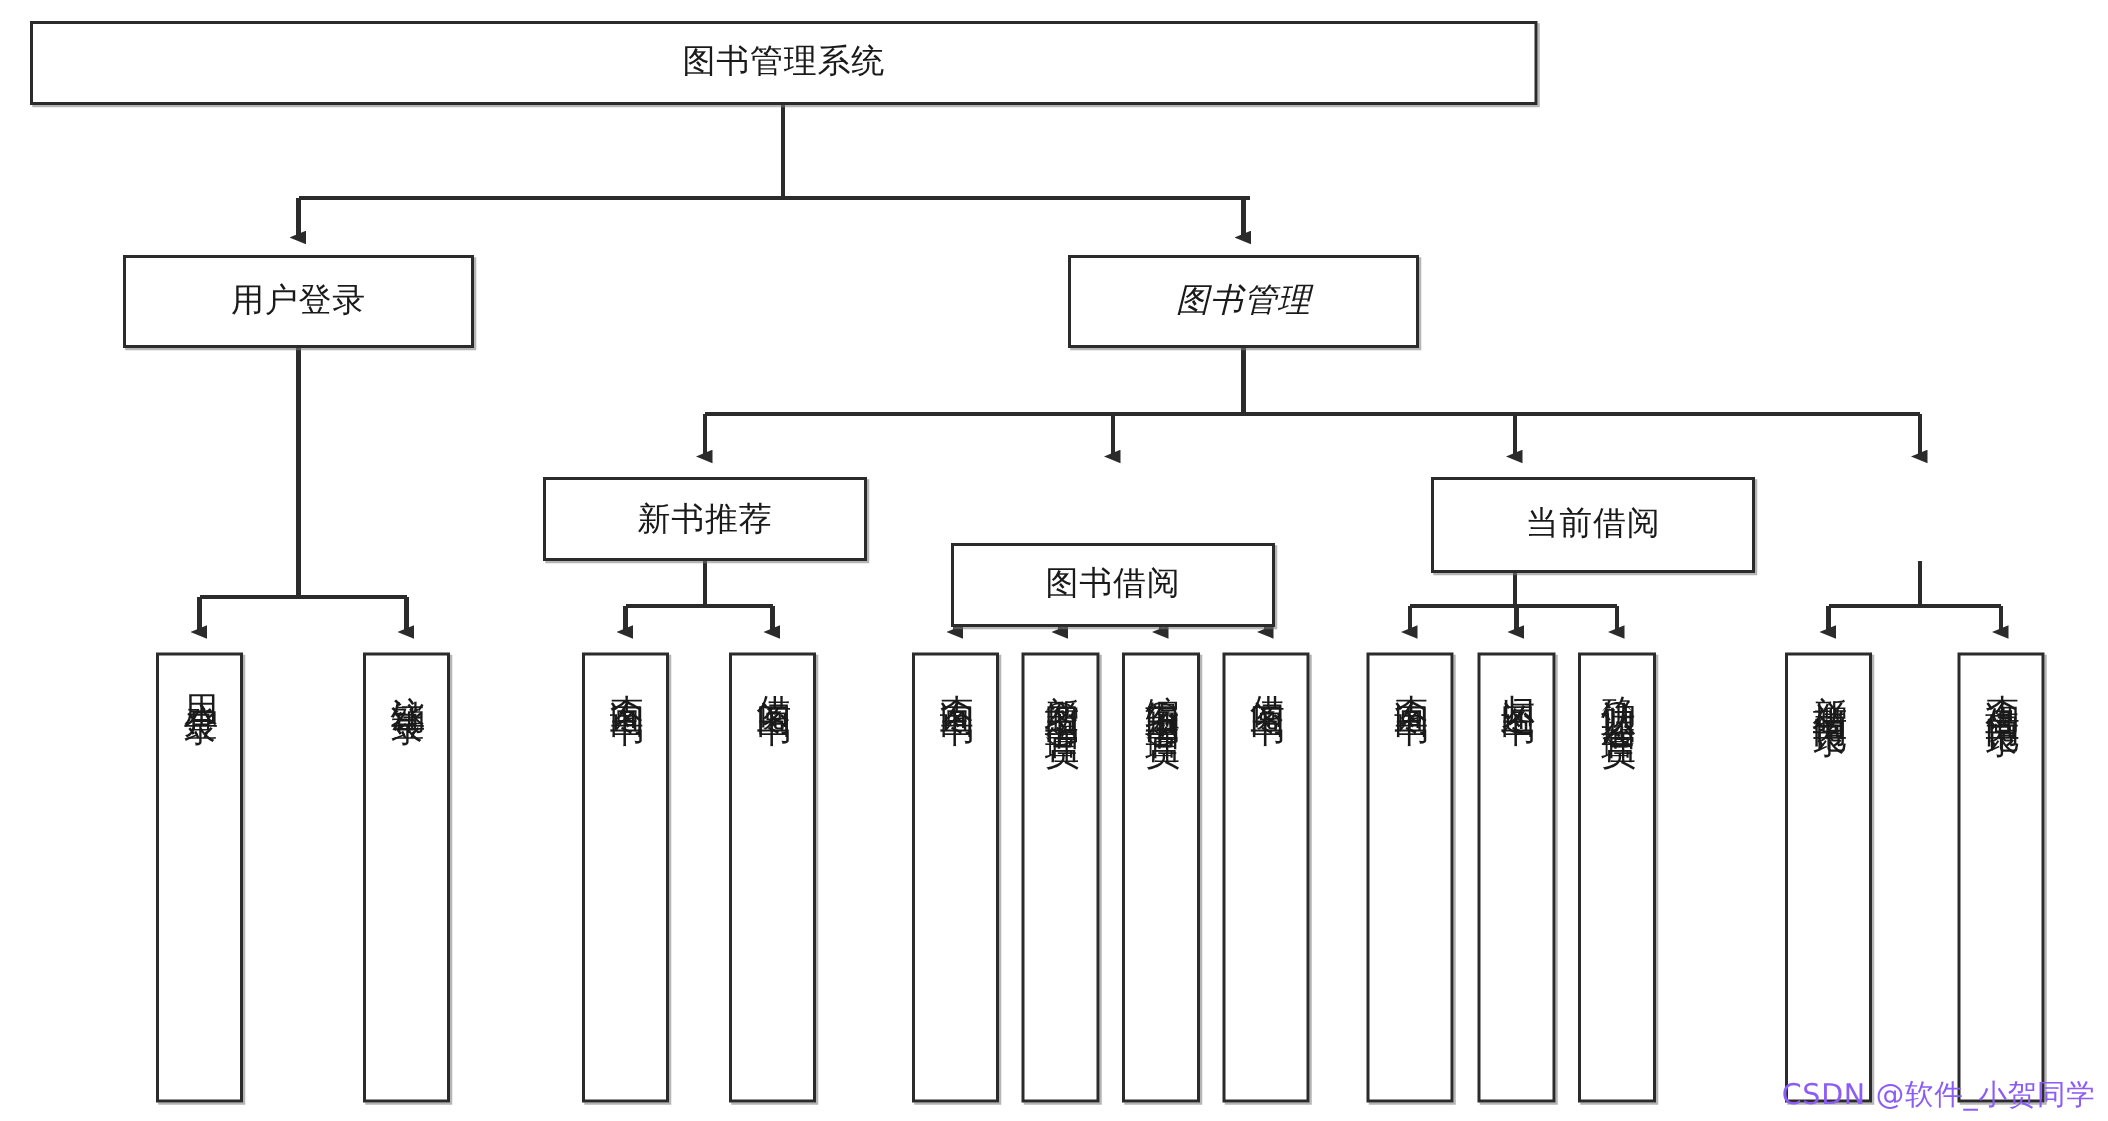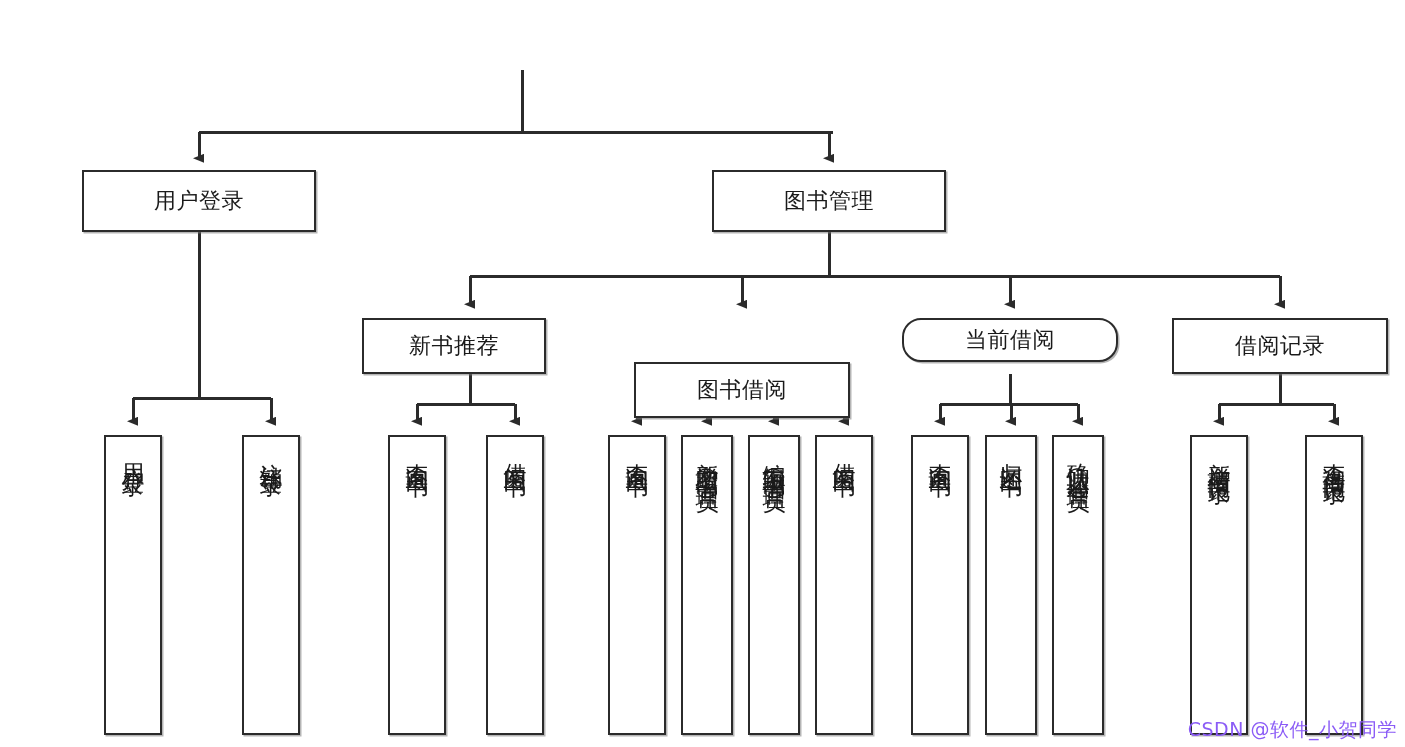--- a/index.html
+++ b/index.html
@@ -116,39 +116,39 @@
       <path d="M1011,404 L1011,421" marker-end="url(#arrow)"></path>
       <path d="M1078,404 L1078,421" marker-end="url(#arrow)"></path>
 
       <path d="M1280,374 L1280,404"></path>
       <path d="M1219,404 L1334,404"></path>
       <path d="M1219,404 L1219,421" marker-end="url(#arrow)"></path>
       <path d="M1334,404 L1334,421" marker-end="url(#arrow)"></path>
     </g>
   </svg>
 
+  <div class="node horiz" style="left:20px; top:14px; width:1005px; height:56px;">
+    <span class="node-label">图书管理系统</span>
+  </div>
 
   <div class="node horiz" style="left:82px; top:170px; width:234px; height:62px;">
     <span class="node-label">用户登录</span>
   </div>
-  <div class="node horiz" style="left:712px; top:170px; width:234px; height:62px;">
+  <div class="node horiz" style="left:712px; top:170px; width:234px; height:62px;font-style:italic;">
     <span class="node-label">图书管理</span>
   </div>
 
-  <div class="node horiz" style="left:362px; top:318px; width:184px; height:56px;font-family:Liberation Serif, serif;">
+  <div class="node horiz" style="left:362px; top:318px; width:216px; height:56px;font-family:Liberation Serif, serif;">
     <span class="node-label">新书推荐</span>
   </div>
   <div class="node horiz" style="left:634px; top:318px; width:216px; height:56px;margin-top:44px;">
     <span class="node-label">图书借阅</span>
   </div>
-  <div class="node horiz" style="left:902px; top:318px; width:216px; height:44px;border-radius:19px;">
+  <div class="node horiz" style="left:954px; top:318px; width:216px; height:64px;">
     <span class="node-label">当前借阅</span>
-  </div>
-  <div class="node horiz" style="left:1172px; top:318px; width:216px; height:56px;">
-    <span class="node-label">借阅记录</span>
   </div>
 
   <div class="node vert" style="left:104px; top:435px; width:58px; height:300px;">
     <span class="node-label">用户登录</span>
   </div>
   <div class="node vert" style="left:242px; top:435px; width:58px; height:300px;">
     <span class="node-label">注销登录</span>
   </div>
 
   <div class="node vert" style="left:388px; top:435px; width:58px; height:300px;">

